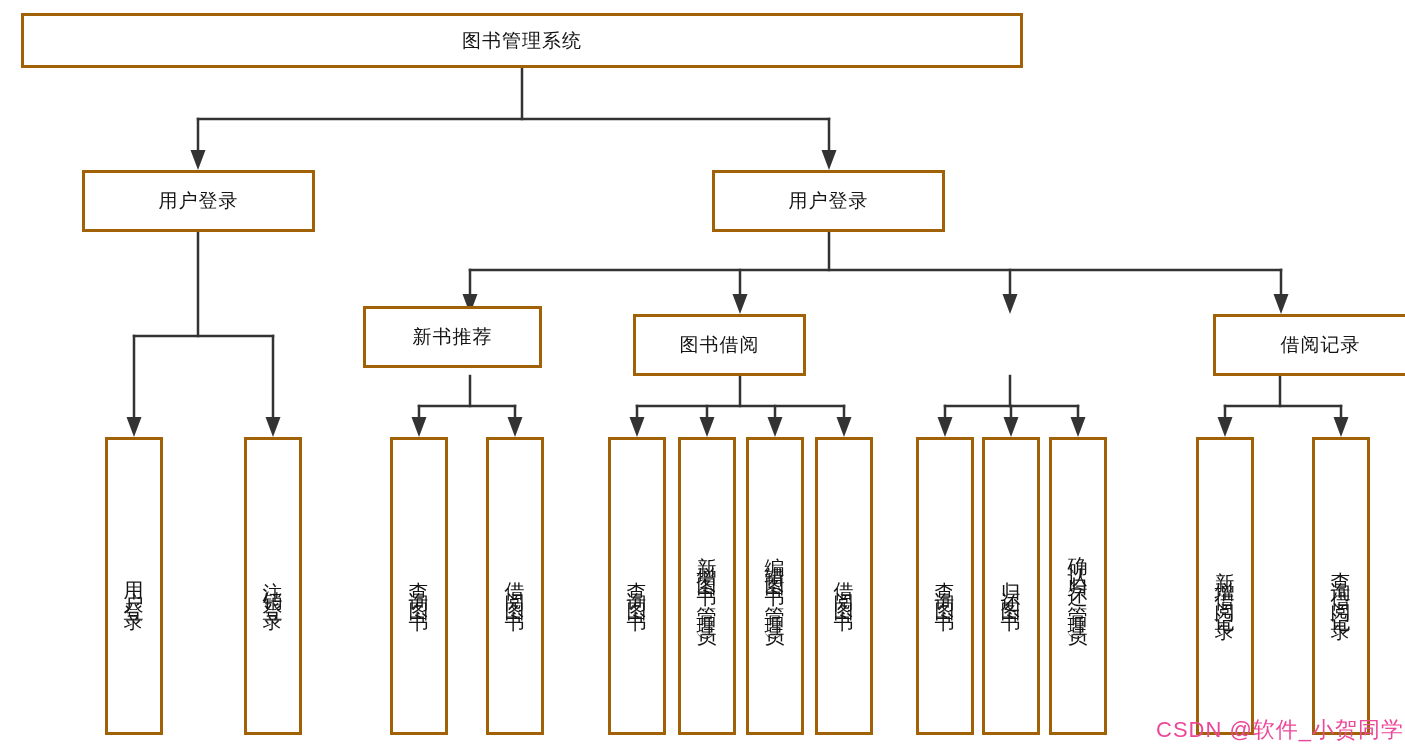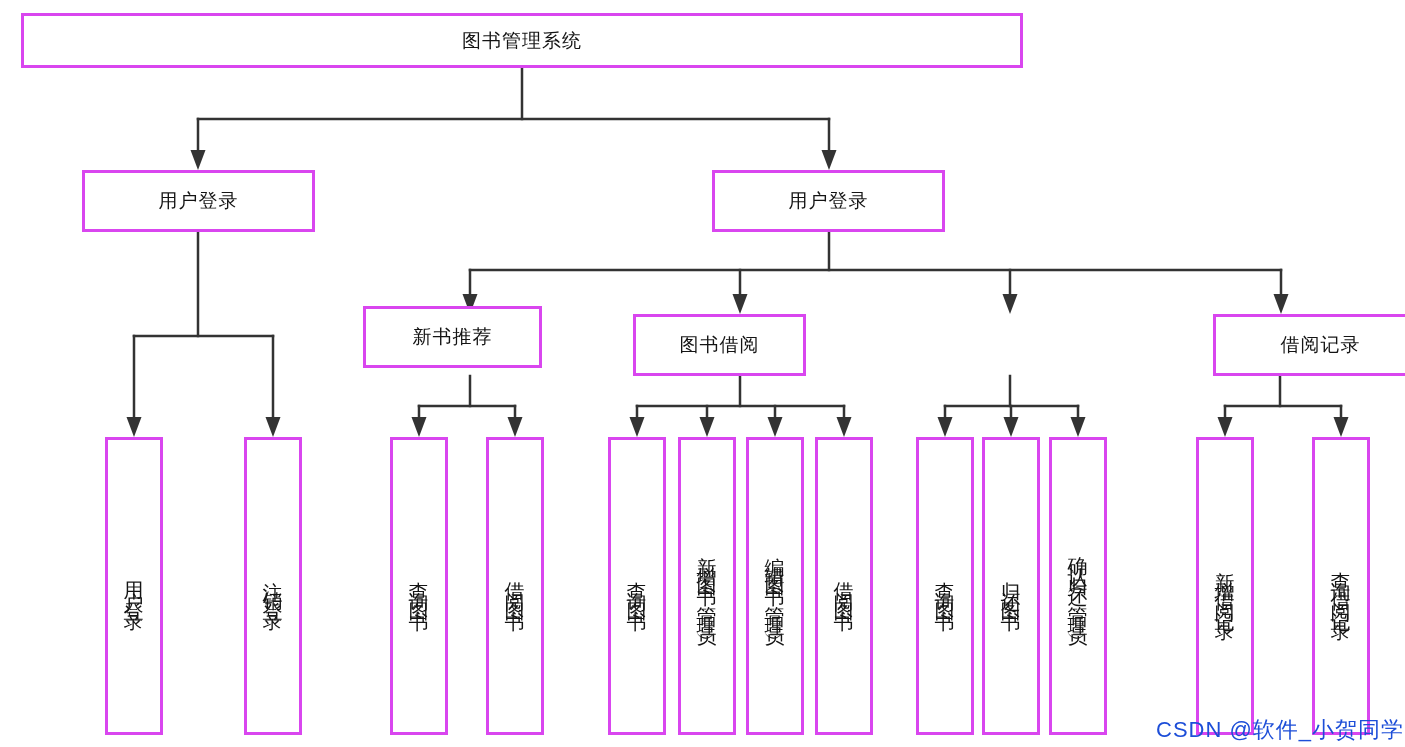--- a/index.html
+++ b/index.html
@@ -17,21 +17,21 @@
   }
   .edges {
     position: absolute;
     left: 0;
     top: 0;
     pointer-events: none;
   }
   .node {
     position: absolute;
     box-sizing: border-box;
-    border: 3px solid #d946ef;
+    border: 3px solid #a16207;
     background: #ffffff;
     display: flex;
     align-items: center;
     justify-content: center;
     color: #141414;
     font-size: 19px;
     letter-spacing: 1px;
     text-align: center;
     z-index: 2;
   }
@@ -43,21 +43,21 @@
     text-orientation: mixed;
     letter-spacing: 10px;
     line-height: 1;
     white-space: nowrap;
   }
   .watermark {
     position: absolute;
     left: 1156px;
     top: 715px;
     font-size: 22px;
-    color: #1d4ed8;
+    color: #ec4899;
     letter-spacing: 1px;
     z-index: 3;
     white-space: nowrap;
   }
 </style>
 </head>
 <body>
 
 <div class="canvas">
 

